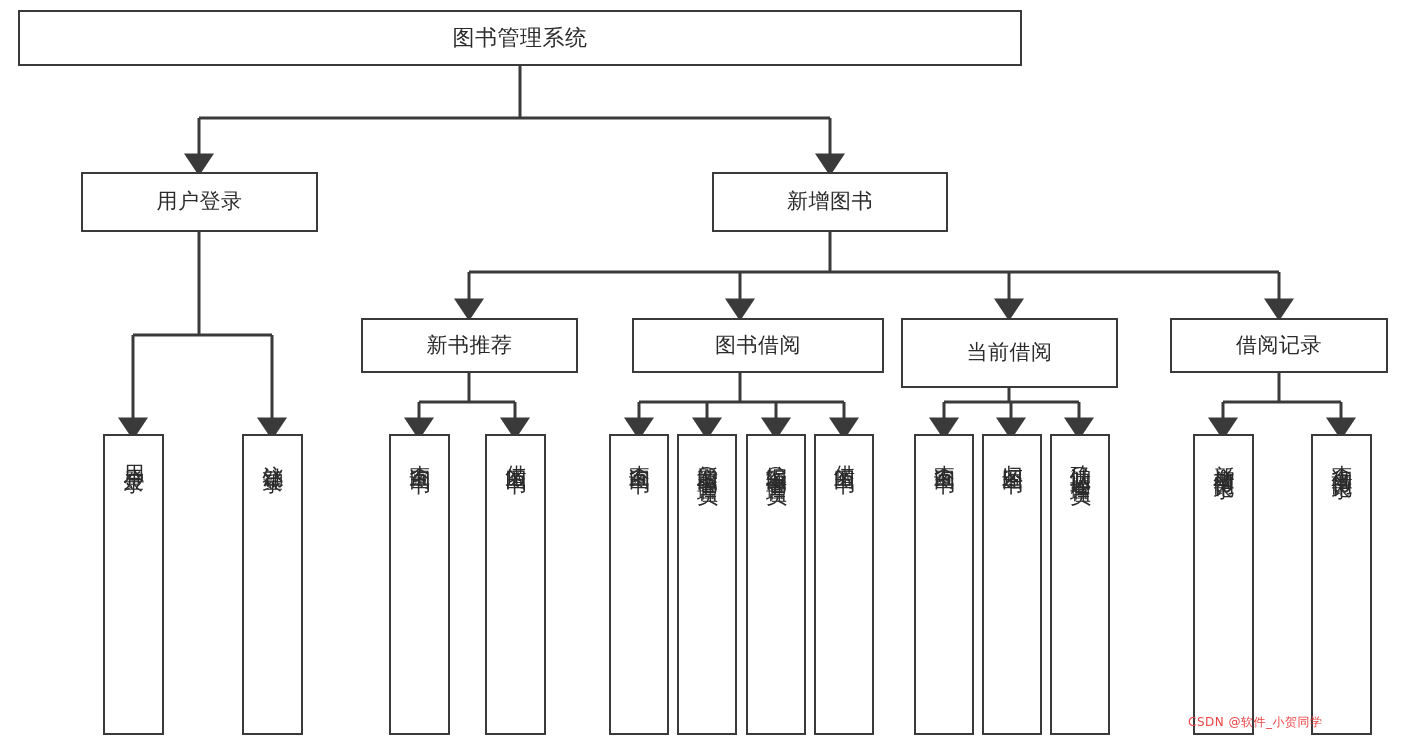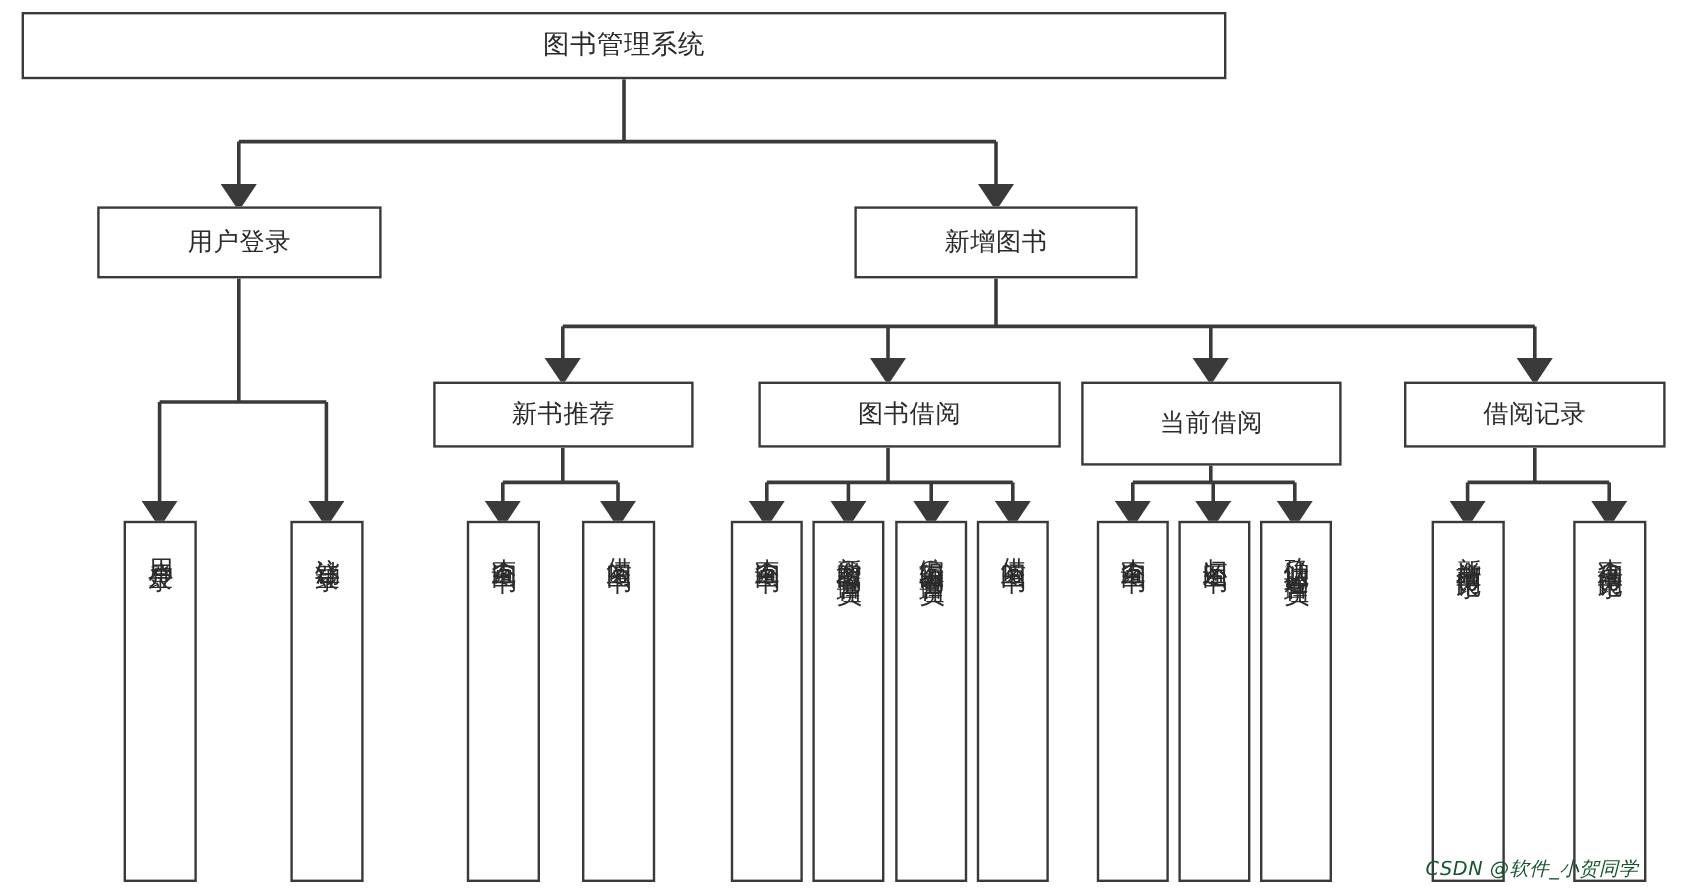--- a/index.html
+++ b/index.html
@@ -60,26 +60,25 @@
     letter-spacing: 3px;
     line-height: 1;
   }
   #root-node .node-label {
     font-size: 22px;
   }
   #watermark {
     position: absolute;
     left: 1188px;
     top: 714px;
-    font-size: 16px;
-    color: #14532d;
+    font-size: 12px;
+    color: #ef4444;
     white-space: nowrap;
     letter-spacing: 0.5px;
     pointer-events: none;
-    font-style: italic;
   }
 </style>
 </head>
 <body>
 
 <div id="diagram-root">
 
   <svg id="diagram-svg" viewBox="0 0 1405 747" xmlns="http://www.w3.org/2000/svg">
     <defs>
       <marker id="arrowhead" markerWidth="9" markerHeight="10" refX="2.2" refY="5" orient="auto" markerUnits="strokeWidth">

